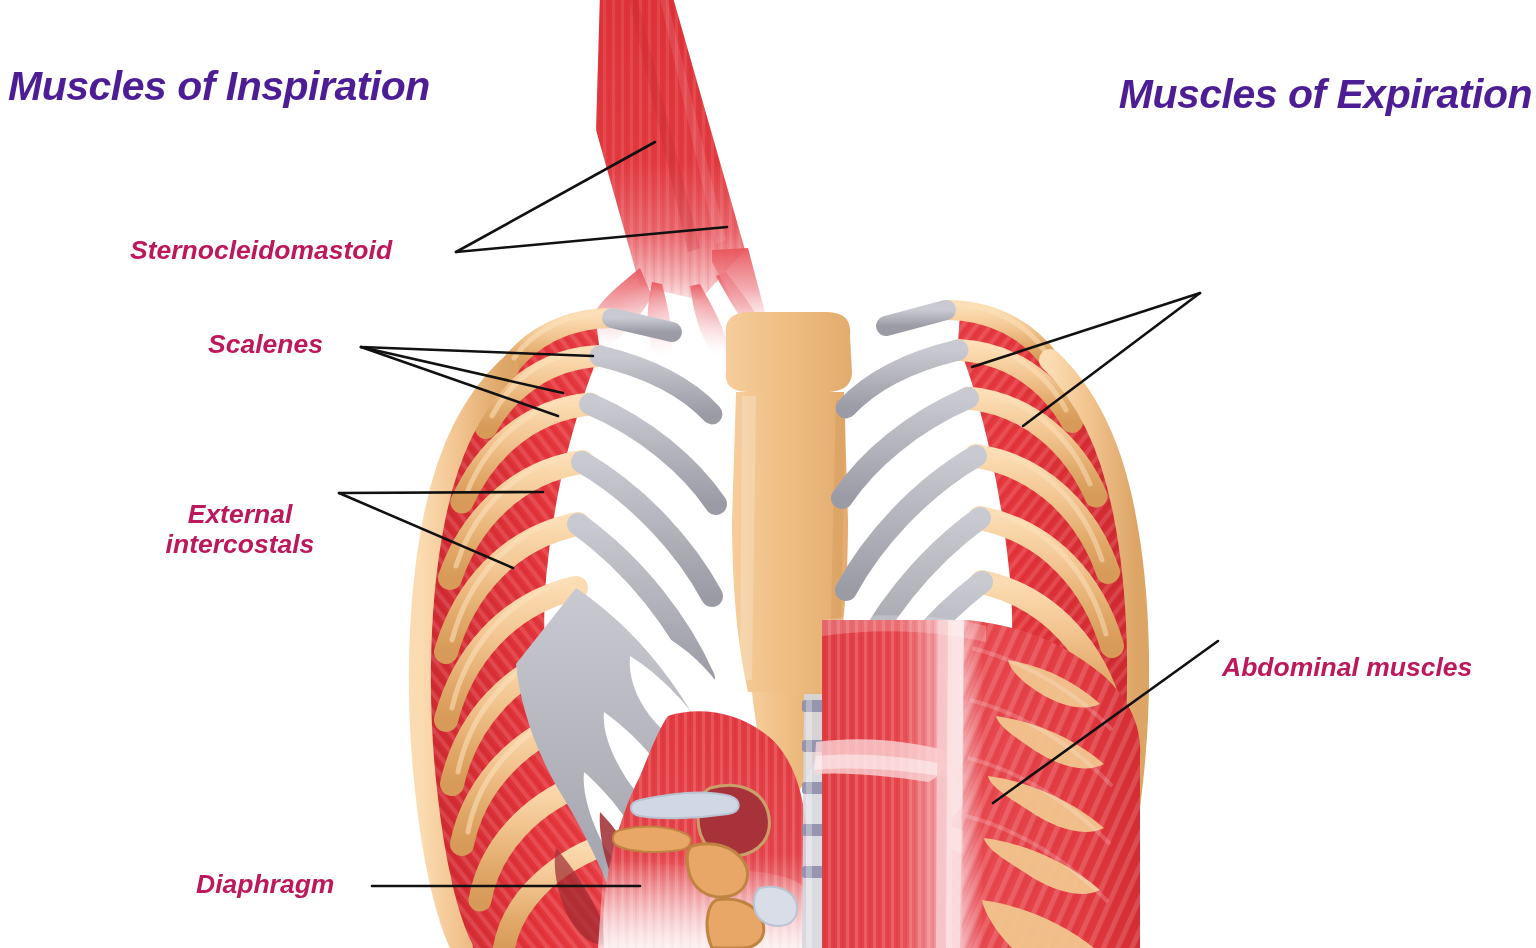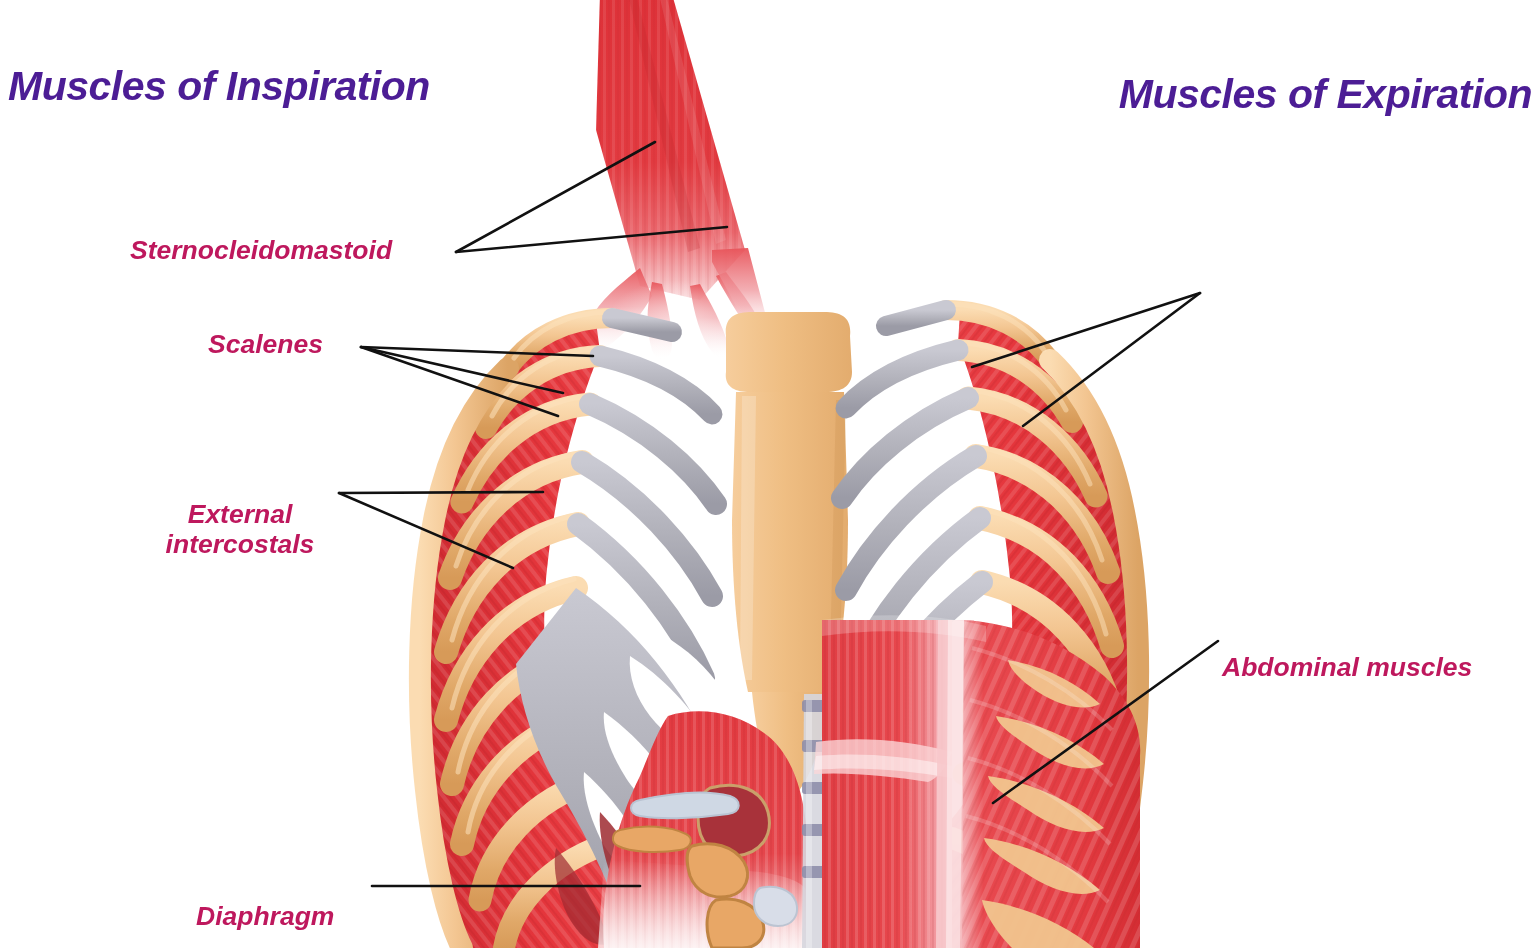--- a/index.html
+++ b/index.html
@@ -10,21 +10,21 @@
   .ttl{position:absolute;font-weight:bold;font-style:italic;color:#4c1d95;
        font-size:41px;letter-spacing:-0.5px;white-space:nowrap;line-height:1;}
   #title-left{left:8px;top:66px;}
   #title-right{right:4px;top:74px;}
   .lbl{position:absolute;font-weight:bold;font-style:italic;color:#be185d;
        font-size:26.5px;white-space:nowrap;line-height:1.12;}
   .lbl.two{white-space:normal;line-height:1.14;}
   #lbl-scm{left:130px;top:236px;}
   #lbl-scal{left:208px;top:330px;}
   #lbl-ext{left:144px;top:471px;width:192px;text-align:center;margin-top:28px;}
-  #lbl-dia{left:196px;top:902px;text-align:right;}
+  #lbl-dia{left:196px;top:870px;text-align:right;}
   #lbl-int{left:1210px;top:276px;}
   #lbl-abd{left:1222px;top:628px;margin-top:25px;}
 </style>
 </head>
 <body>
 
 <div id="stage">
 
   <svg id="art" viewBox="0 0 1536 948" xmlns="http://www.w3.org/2000/svg">
     <defs>

